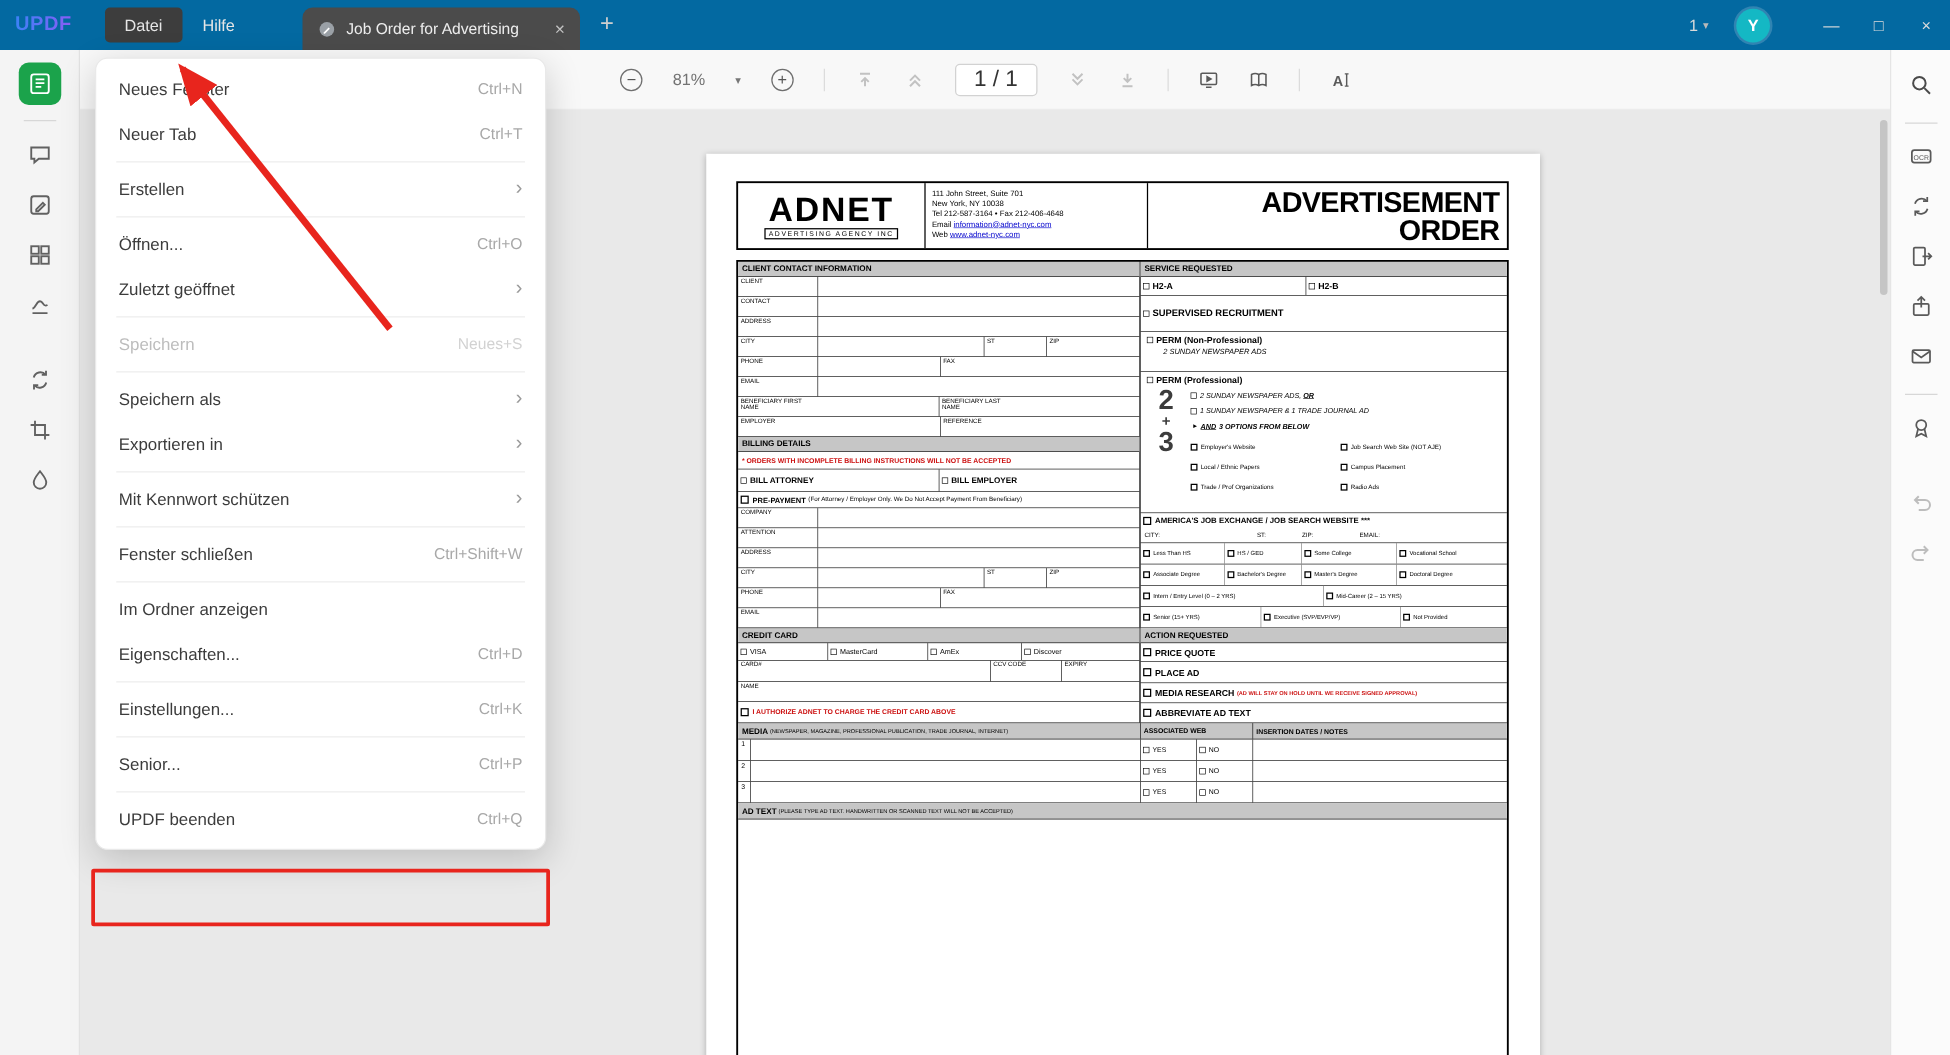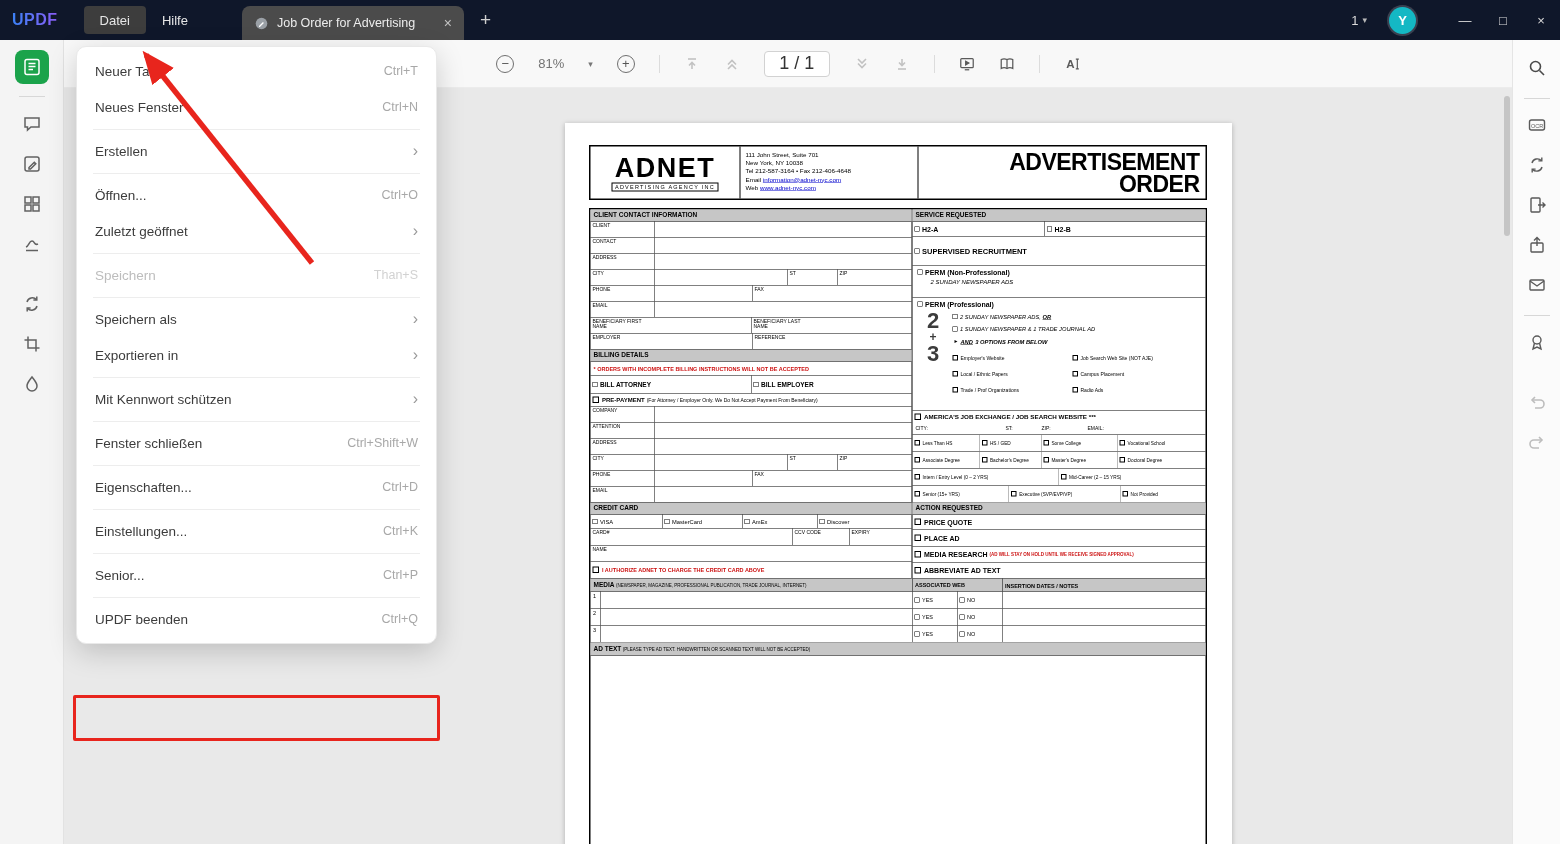--- a/index.html
+++ b/index.html
@@ -1,21 +1,21 @@
 <!DOCTYPE html>
 <html><head>
 <meta charset="utf-8">
 <style>
   * { margin:0; padding:0; box-sizing:border-box; }
   html,body { width:1560px; height:844px; overflow:hidden; background:#e9e9e9;
               font-family:"Liberation Sans", sans-serif; }
   .app { position:relative; width:1560px; height:844px; overflow:hidden; }
 
   
-  .titlebar { position:absolute; left:0; top:0; width:100%; height:40px; background:#0f172a;
+  .titlebar { position:absolute; left:0; top:0; width:100%; height:40px; background:#0369a1;
               display:flex; align-items:center; z-index:50; }
   .logo { font-weight:800; font-size:16px; letter-spacing:.5px; margin:0 26px 0 12px;
           background:linear-gradient(90deg,#3b82f6,#8b5cf6); -webkit-background-clip:text;
           background-clip:text; color:transparent; }
   .menu-btn { border:none; background:transparent; color:#e6e6e6; font-size:13px; height:28px;
               padding:0 16px; border-radius:4px; font-family:inherit; cursor:pointer; }
   .menu-btn.open { background:#3d3d3d; }
   .tab { margin-left:38px; height:34px; align-self:flex-end; background:#4b4b4b;
          border-radius:8px 8px 0 0; display:flex; align-items:center; padding:0 12px; width:222px; }
   .tab-title { color:#ededed; font-size:12.5px; white-space:nowrap; overflow:hidden;
@@ -790,45 +790,45 @@
     <div class="rtool">
       <svg viewBox="0 0 20 20" fill="none" stroke="#bdbdbd" stroke-width="1.6">
           <path d="M15 8H7a4 4 0 000 8h5"></path>
           <path d="M12 5l3 3-3 3"></path>
         </svg>
     </div>
   </nav>
 
   <nav class="file-menu">
     <div class="mi">
+        <span class="mi-l">Neues Fenster</span>
+        <span class="mi-s">Ctrl+N</span>
+      </div>
+    <div class="mi">
         <span class="mi-l">Neuer Tab</span>
         <span class="mi-s">Ctrl+T</span>
       </div>
-    <div class="mi">
-        <span class="mi-l">Neues Fenster</span>
-        <span class="mi-s">Ctrl+N</span>
-      </div>
     <div class="msep"></div>
     <div class="mi">
         <span class="mi-l">Erstellen</span>
         <span class="mi-c">›</span>
       </div>
     <div class="msep"></div>
     <div class="mi">
         <span class="mi-l">Öffnen...</span>
         <span class="mi-s">Ctrl+O</span>
       </div>
     <div class="mi">
         <span class="mi-l">Zuletzt geöffnet</span>
         <span class="mi-c">›</span>
       </div>
     <div class="msep"></div>
     <div class="mi dis">
         <span class="mi-l">Speichern</span>
-        <span class="mi-s">Than+S</span>
+        <span class="mi-s">Neues+S</span>
       </div>
     <div class="msep"></div>
     <div class="mi">
         <span class="mi-l">Speichern als</span>
         <span class="mi-c">›</span>
       </div>
     <div class="mi">
         <span class="mi-l">Exportieren in</span>
         <span class="mi-c">›</span>
       </div>
@@ -836,20 +836,23 @@
     <div class="mi">
         <span class="mi-l">Mit Kennwort schützen</span>
         <span class="mi-c">›</span>
       </div>
     <div class="msep"></div>
     <div class="mi">
         <span class="mi-l">Fenster schließen</span>
         <span class="mi-s">Ctrl+Shift+W</span>
       </div>
     <div class="msep"></div>
+    <div class="mi">
+        <span class="mi-l">Im Ordner anzeigen</span>
+      </div>
     <div class="mi">
         <span class="mi-l">Eigenschaften...</span>
         <span class="mi-s">Ctrl+D</span>
       </div>
     <div class="msep"></div>
     <div class="mi">
         <span class="mi-l">Einstellungen...</span>
         <span class="mi-s">Ctrl+K</span>
       </div>
     <div class="msep"></div>

